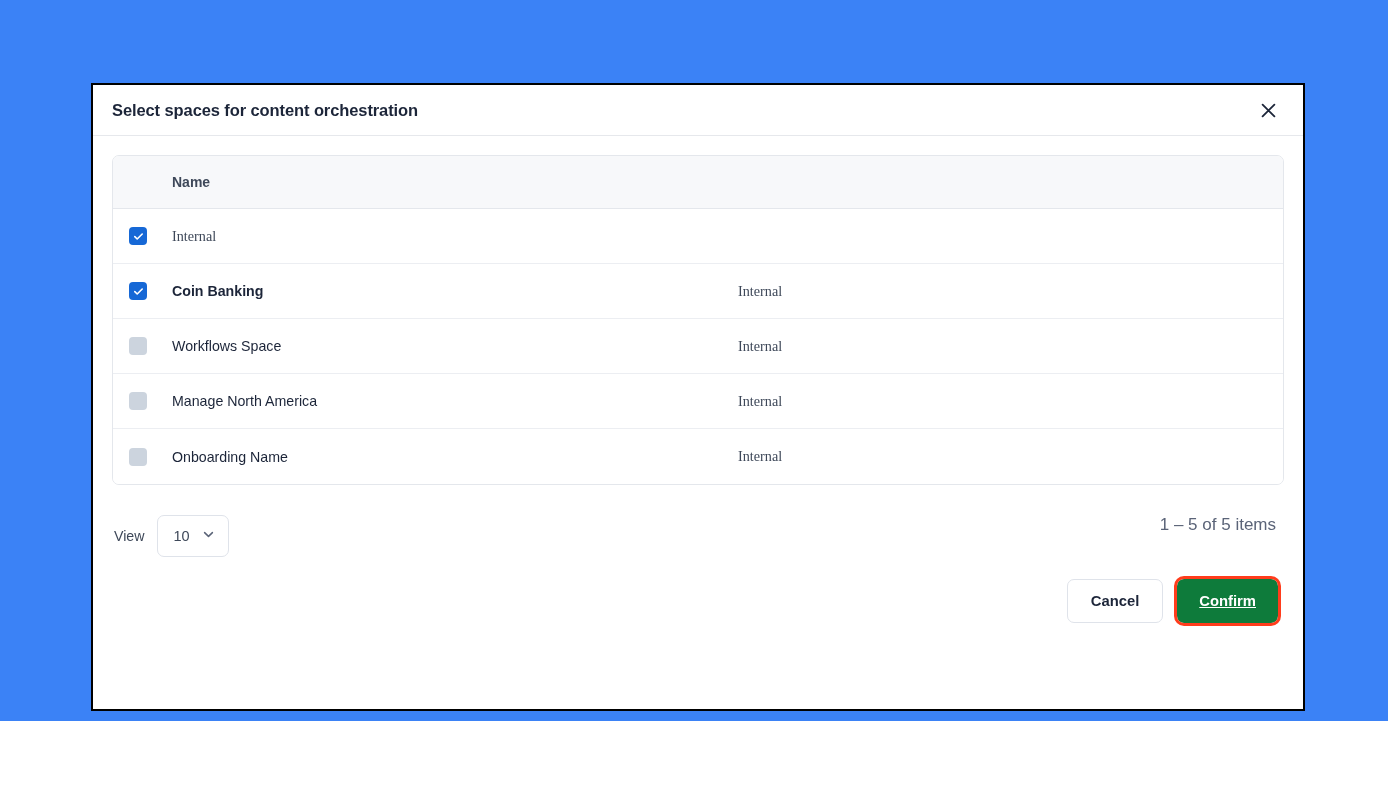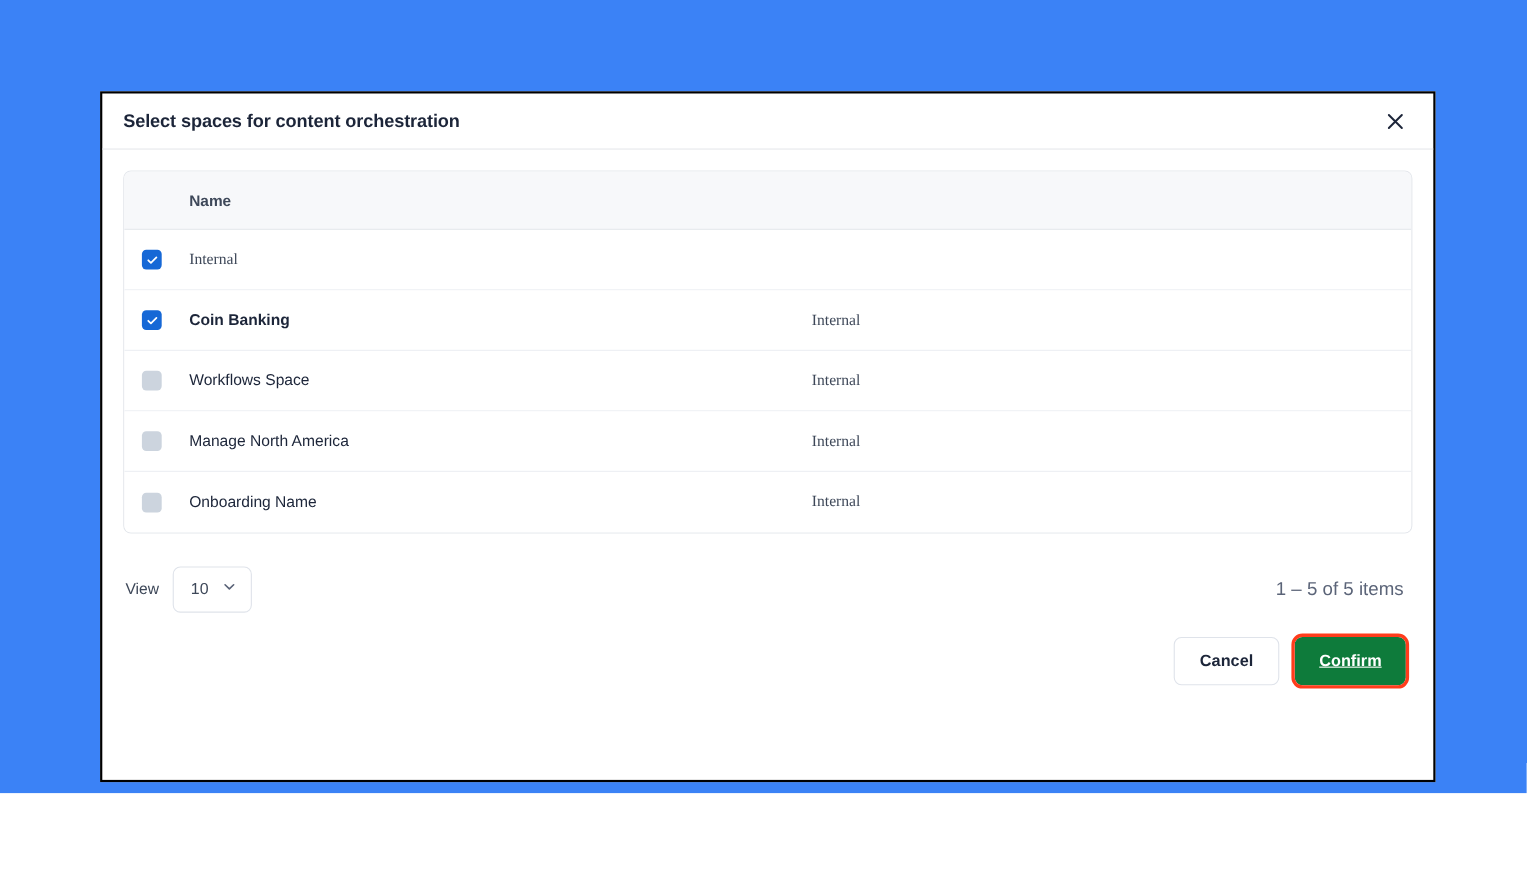--- a/index.html
+++ b/index.html
@@ -156,21 +156,21 @@
     justify-content: center;
     cursor: pointer;
     box-sizing: border-box;
   }
   .cb.checked { background: #1668d6; }
   .cb svg { display: block; }
 
   
   .footer-bar {
     display: flex;
-    align-items: center;
+    align-items: flex-start;
     justify-content: space-between;
     margin-top: 30px;
     padding: 0 2px;
   }
   .view-group {
     display: flex;
     align-items: center;
     gap: 12px;
   }
   .view-label {

